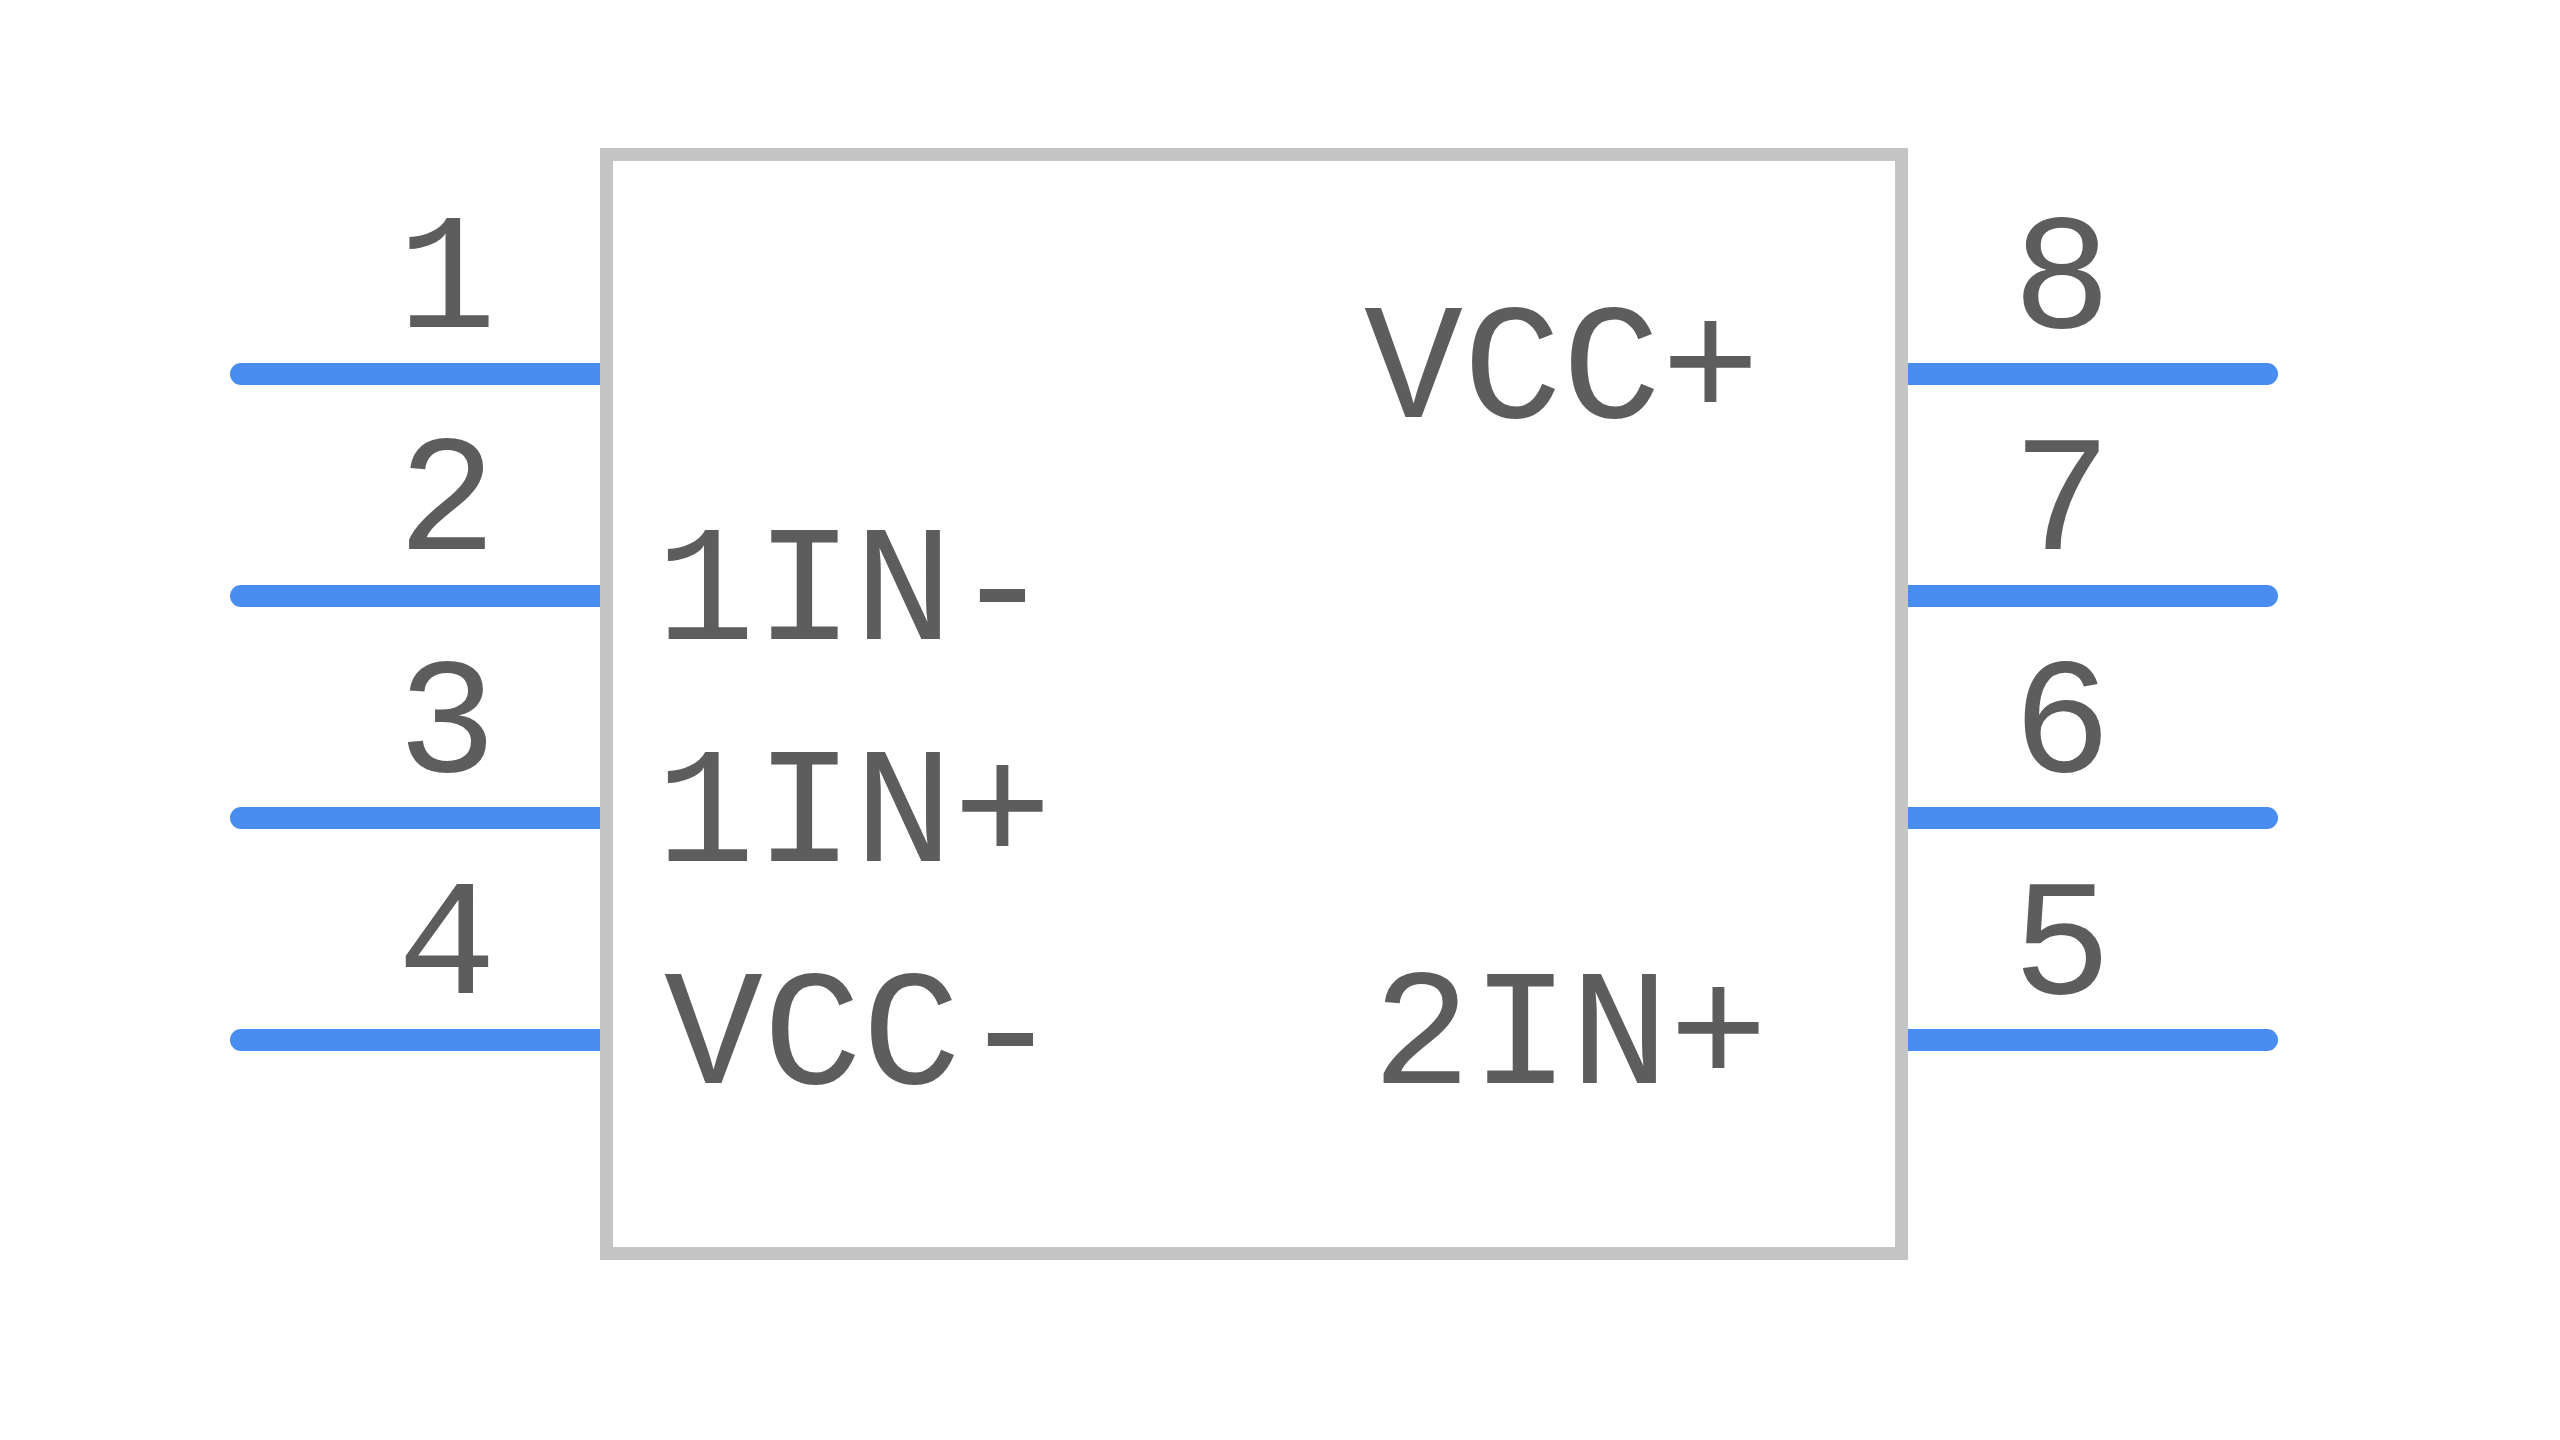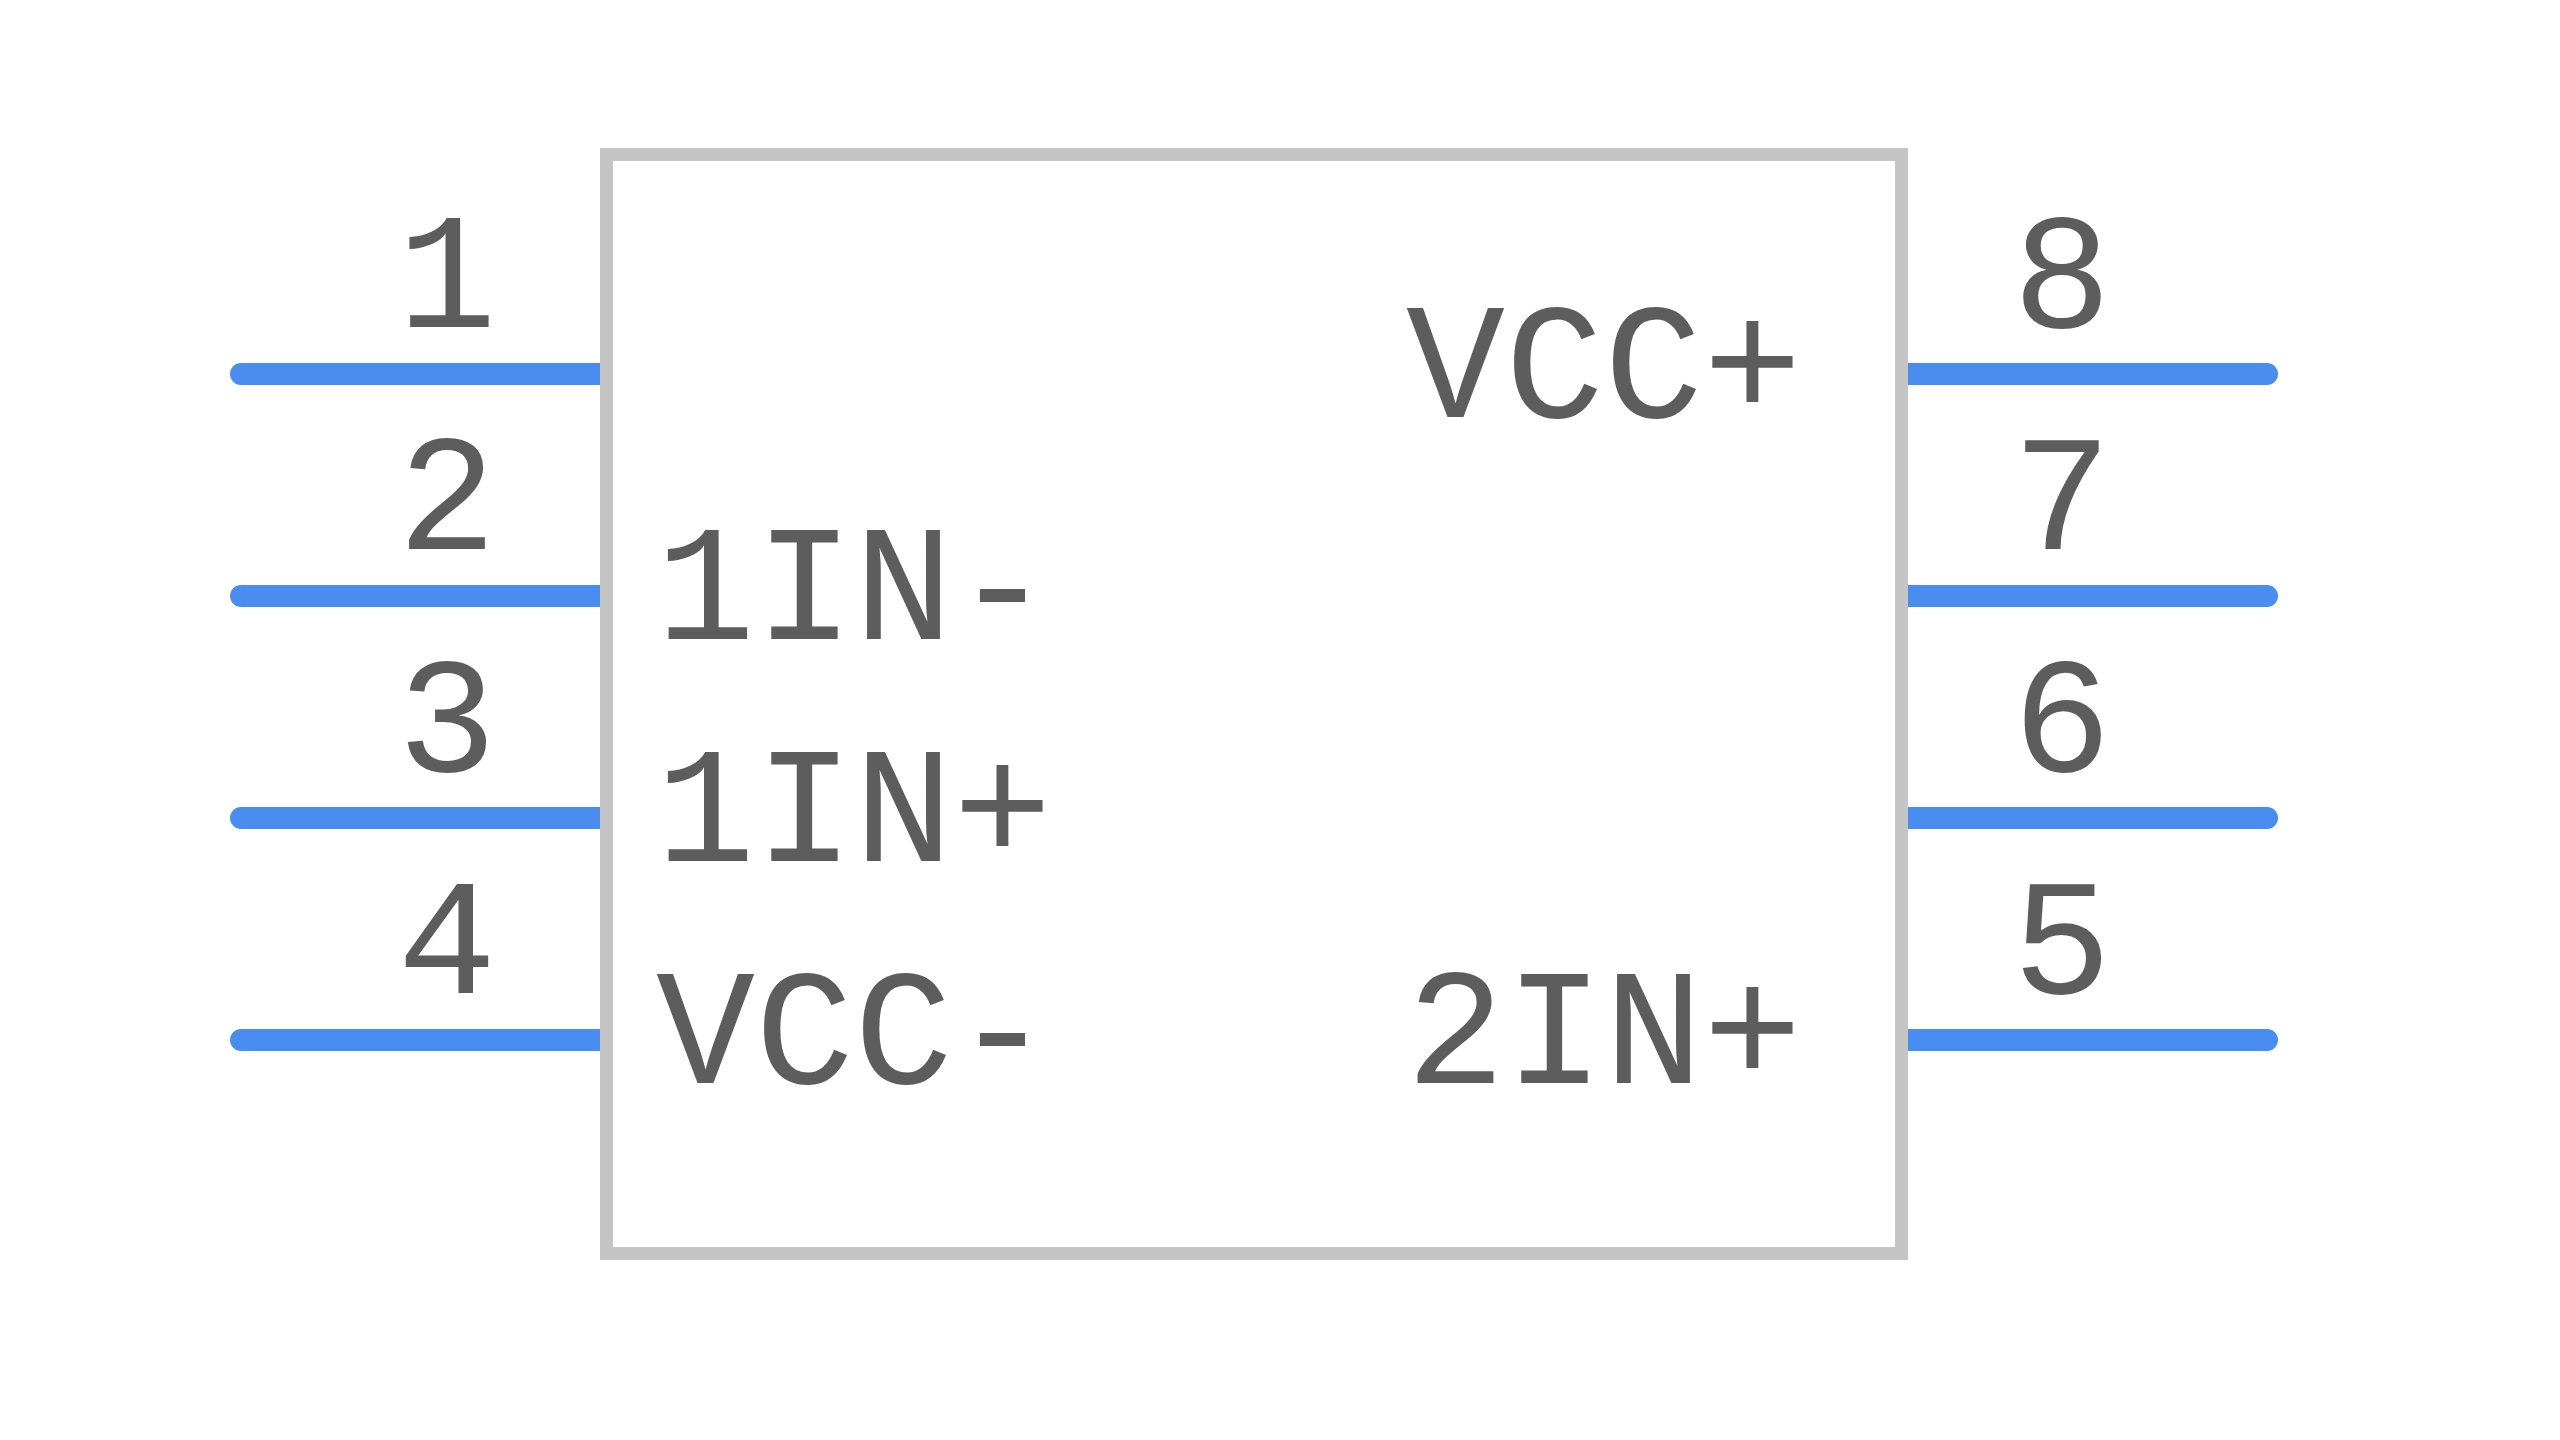--- a/index.html
+++ b/index.html
@@ -55,25 +55,25 @@
   .n4 { top: 868px; }
 
   .pin-label {
     position: absolute;
     font-size: 165px;
     line-height: 164px;
     color: var(--text, #5d5d5d);
     white-space: pre;
   }
   .ll { left: 656px; }
-  .lr { left: 1406px; }
+  .lr { left: 1364px; }
   .t1 { top: 292px; }
   .t2 { top: 514px; text-align: right; }
   .t3 { top: 736px; }
-  .t4 { top: 958px; }
+  .t4 { top: 958px; margin-left: 8px; }
 </style>
 </head>
 <body>
 
 <div class="canvas">
 
   <div class="body-box"></div>
 
   <div class="pin-line pl y1"></div>
   <div class="pin-number nl n1">1</div>

